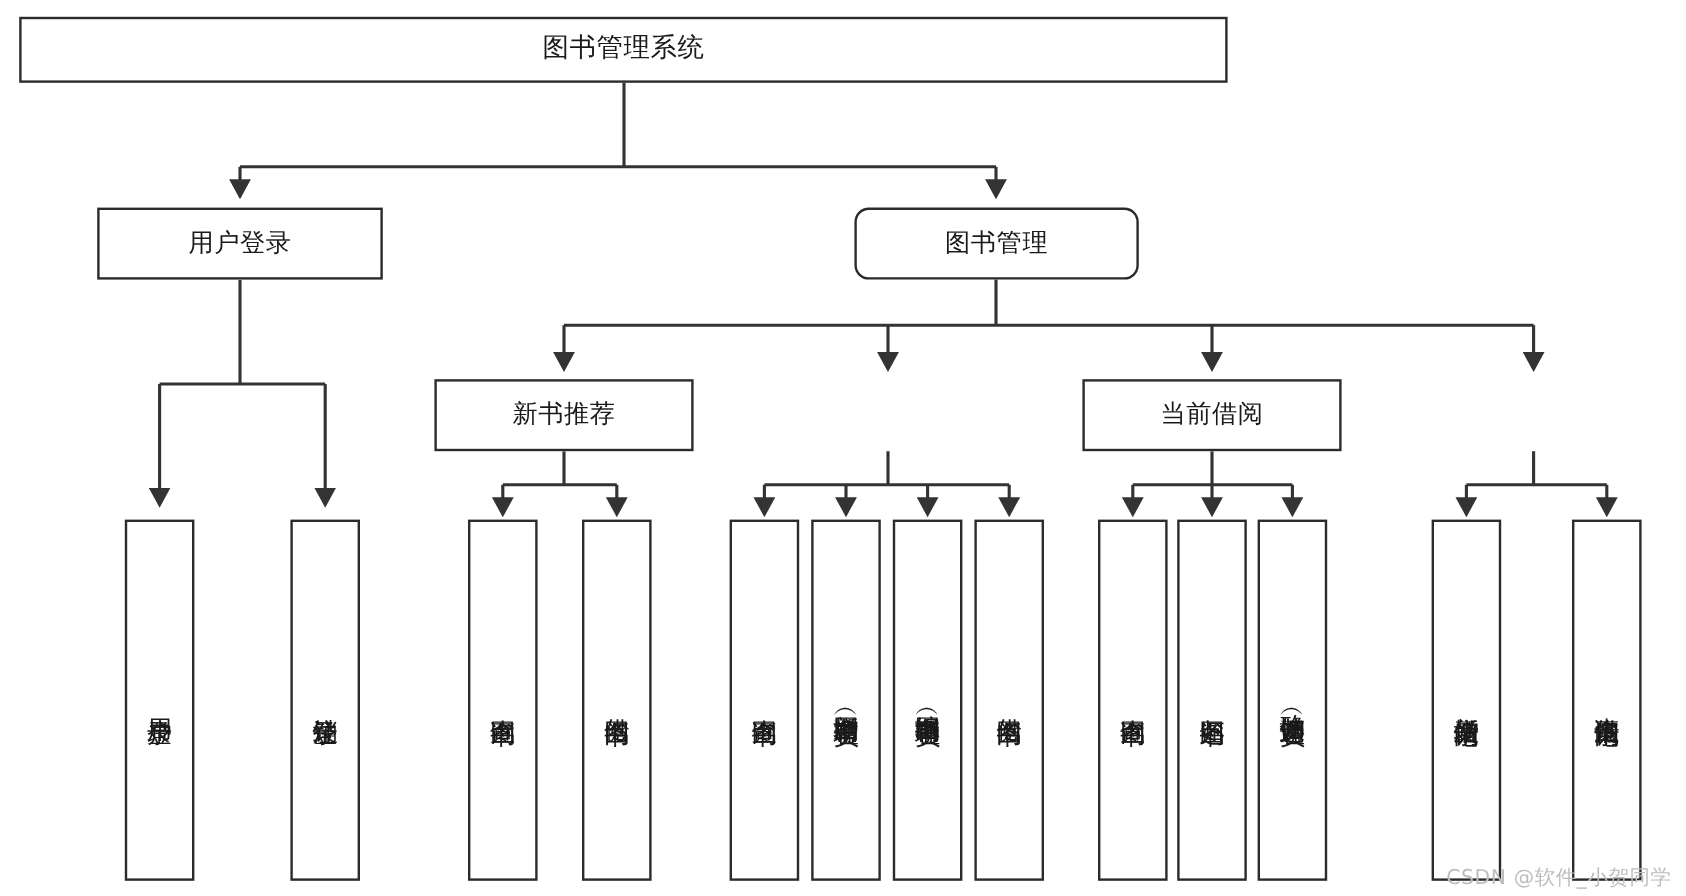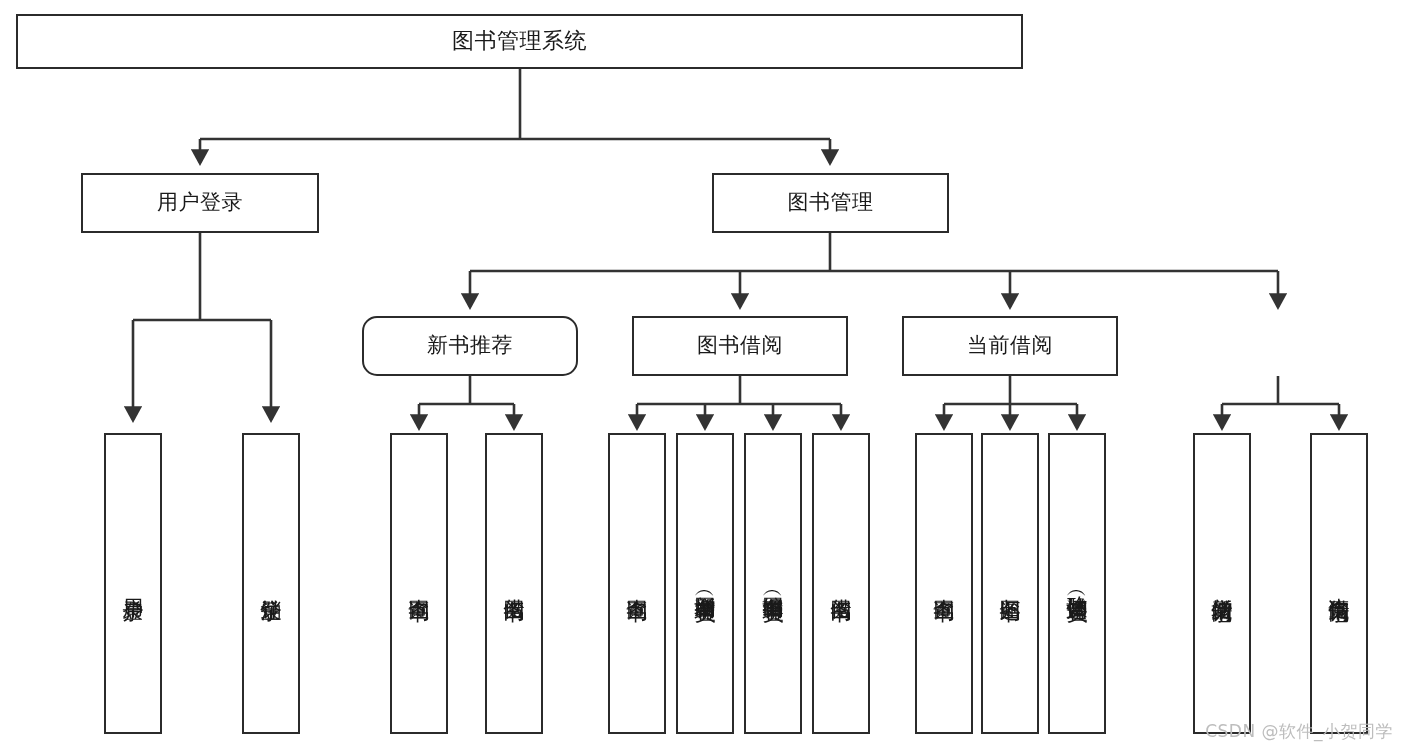--- a/index.html
+++ b/index.html
@@ -121,31 +121,28 @@
   </svg>
 
   <div class="node horizontal root" style="left:16px; top:14px; width:1007px; height:55px;">
     <span class="label">图书管理系统</span>
   </div>
 
   <div class="node horizontal" style="left:81px; top:173px; width:238px; height:60px;">
     <span class="label">用户登录</span>
   </div>
 
-  <div class="node horizontal" style="left:712px; top:173px; width:237px; height:60px;">
+  <div class="node horizontal" style="left:712px; top:173px; width:237px; height:60px;border-radius:12px;">
     <span class="label">图书管理</span>
   </div>
 
-  <div class="node horizontal" style="left:362px; top:316px; width:216px; height:60px;border-radius:15px;">
+  <div class="node horizontal" style="left:362px; top:316px; width:216px; height:60px;">
     <span class="label">新书推荐</span>
   </div>
 
-  <div class="node horizontal" style="left:632px; top:316px; width:216px; height:60px;">
-    <span class="label">图书借阅</span>
-  </div>
 
   <div class="node horizontal" style="left:902px; top:316px; width:216px; height:60px;">
     <span class="label">当前借阅</span>
   </div>
 
 
   <div class="node vertical" style="left:104px; top:433px; width:58px; height:301px;">
     <span class="label">用户登录</span>
   </div>
 

